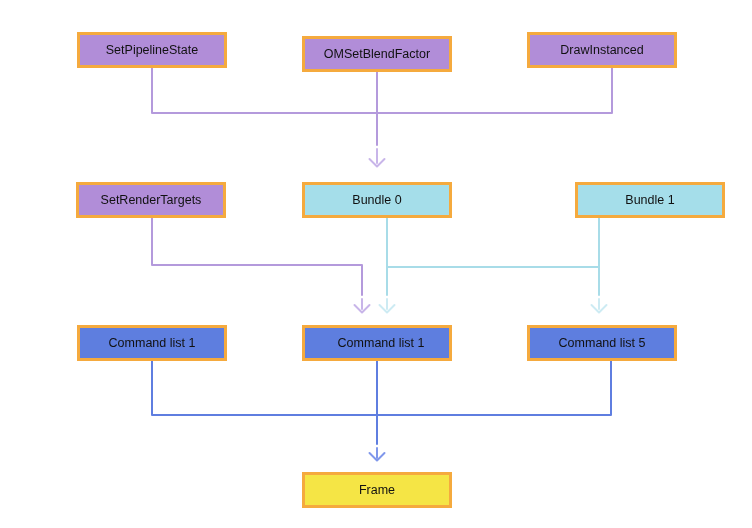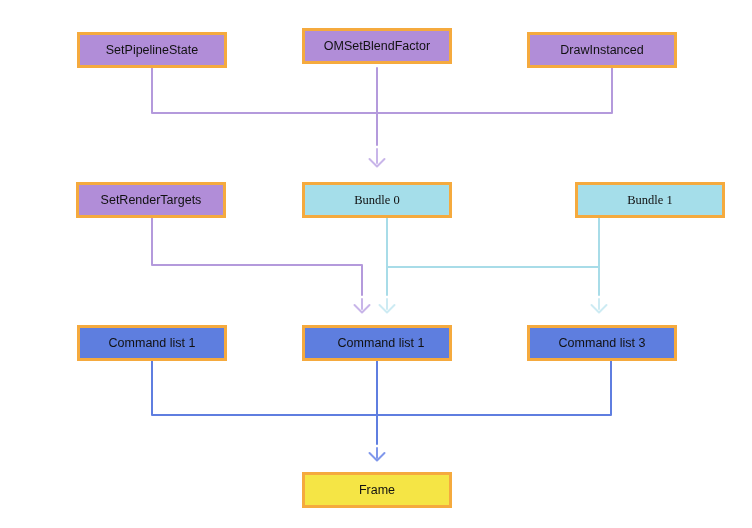--- a/index.html
+++ b/index.html
@@ -46,21 +46,21 @@
     display: flex;
     align-items: center;
     justify-content: center;
   }
   .node-label {
     font-size: 12.5px;
     color: var(--color-text, #111111);
     white-space: nowrap;
   }
   .fill-purple { background: var(--color-node-purple, #B18DD8); }
-  .fill-cyan   { background: var(--color-node-cyan,   #A5DEEA); font-family: Liberation Serif, serif; }
+  .fill-cyan   { background: var(--color-node-cyan,   #A5DEEA); }
   .fill-blue   { background: var(--color-node-blue,   #5E7EDF); }
   .fill-yellow { background: var(--color-node-yellow, #F5E545); }
 </style>
 </head>
 <body>
 
 <div class="canvas">
 
   <svg class="edge-layer" viewBox="0 0 752 528" xmlns="http://www.w3.org/2000/svg">
 
@@ -91,21 +91,21 @@
     <g>
       <path class="stroke-blue" d="M152 361 V415 M611 361 V415 M152 415 H611 M377 361 V444"></path>
       <line class="head-blue" x1="377" y1="448" x2="377" y2="458"></line>
       <polyline class="head-blue" points="369.5,453 377,460.5 384.5,453"></polyline>
     </g>
   </svg>
 
   <div class="node fill-purple" style="left:77px; top:32px;">
     <span class="node-label">SetPipelineState</span>
   </div>
-  <div class="node fill-purple" style="left:302px; top:28px;align-items:center;">
+  <div class="node fill-purple" style="left:302px; top:36px;align-items:center;">
     <span class="node-label">OMSetBlendFactor</span>
   </div>
   <div class="node fill-purple" style="left:527px; top:32px;">
     <span class="node-label">DrawInstanced</span>
   </div>
 
   <div class="node fill-purple" style="left:70px; top:182px;margin-left:6px;">
     <span class="node-label">SetRenderTargets</span>
   </div>
   <div class="node fill-cyan" style="left:302px; top:182px;">
@@ -115,20 +115,20 @@
     <span class="node-label">Bundle 1</span>
   </div>
 
   <div class="node fill-blue" style="left:77px; top:325px;">
     <span class="node-label">Command list 1</span>
   </div>
   <div class="node fill-blue" style="left:302px; top:325px;padding-left:8px;">
     <span class="node-label">Command list 1</span>
   </div>
   <div class="node fill-blue" style="left:527px; top:325px;">
-    <span class="node-label">Command list 3</span>
+    <span class="node-label">Command list 5</span>
   </div>
 
   <div class="node fill-yellow" style="left:302px; top:472px;">
     <span class="node-label">Frame</span>
   </div>
 
 </div>
 
 </body></html>

